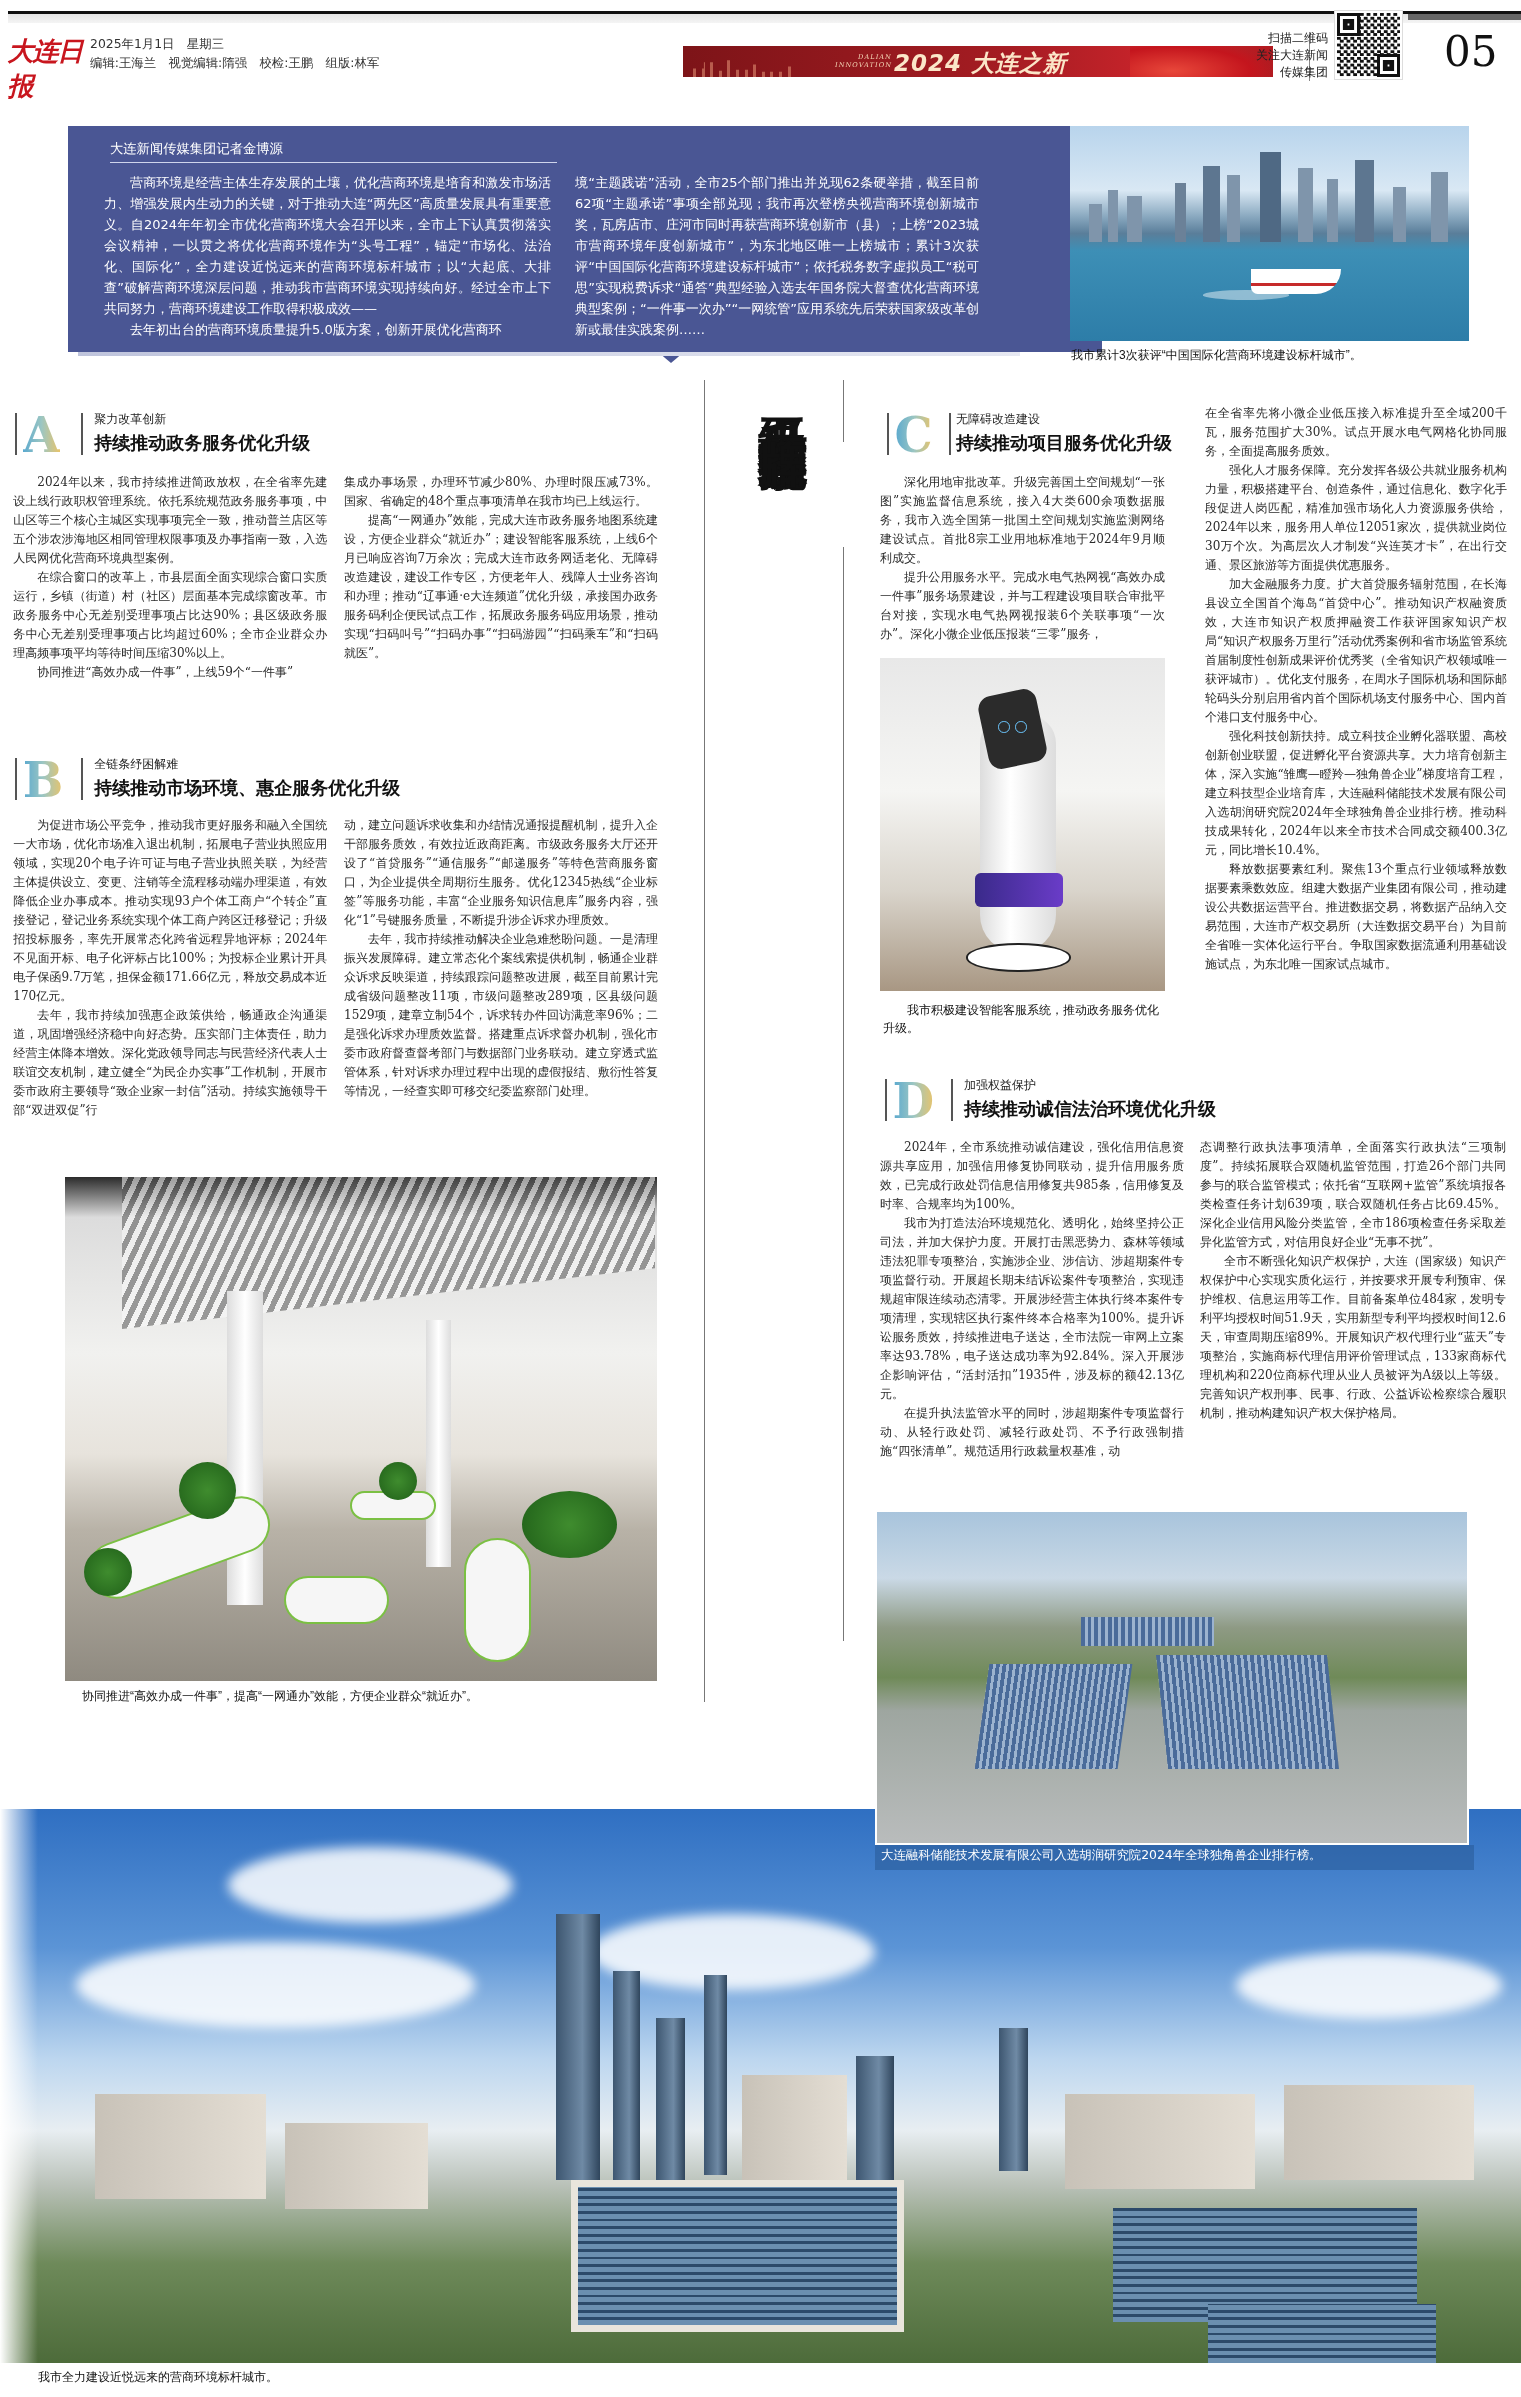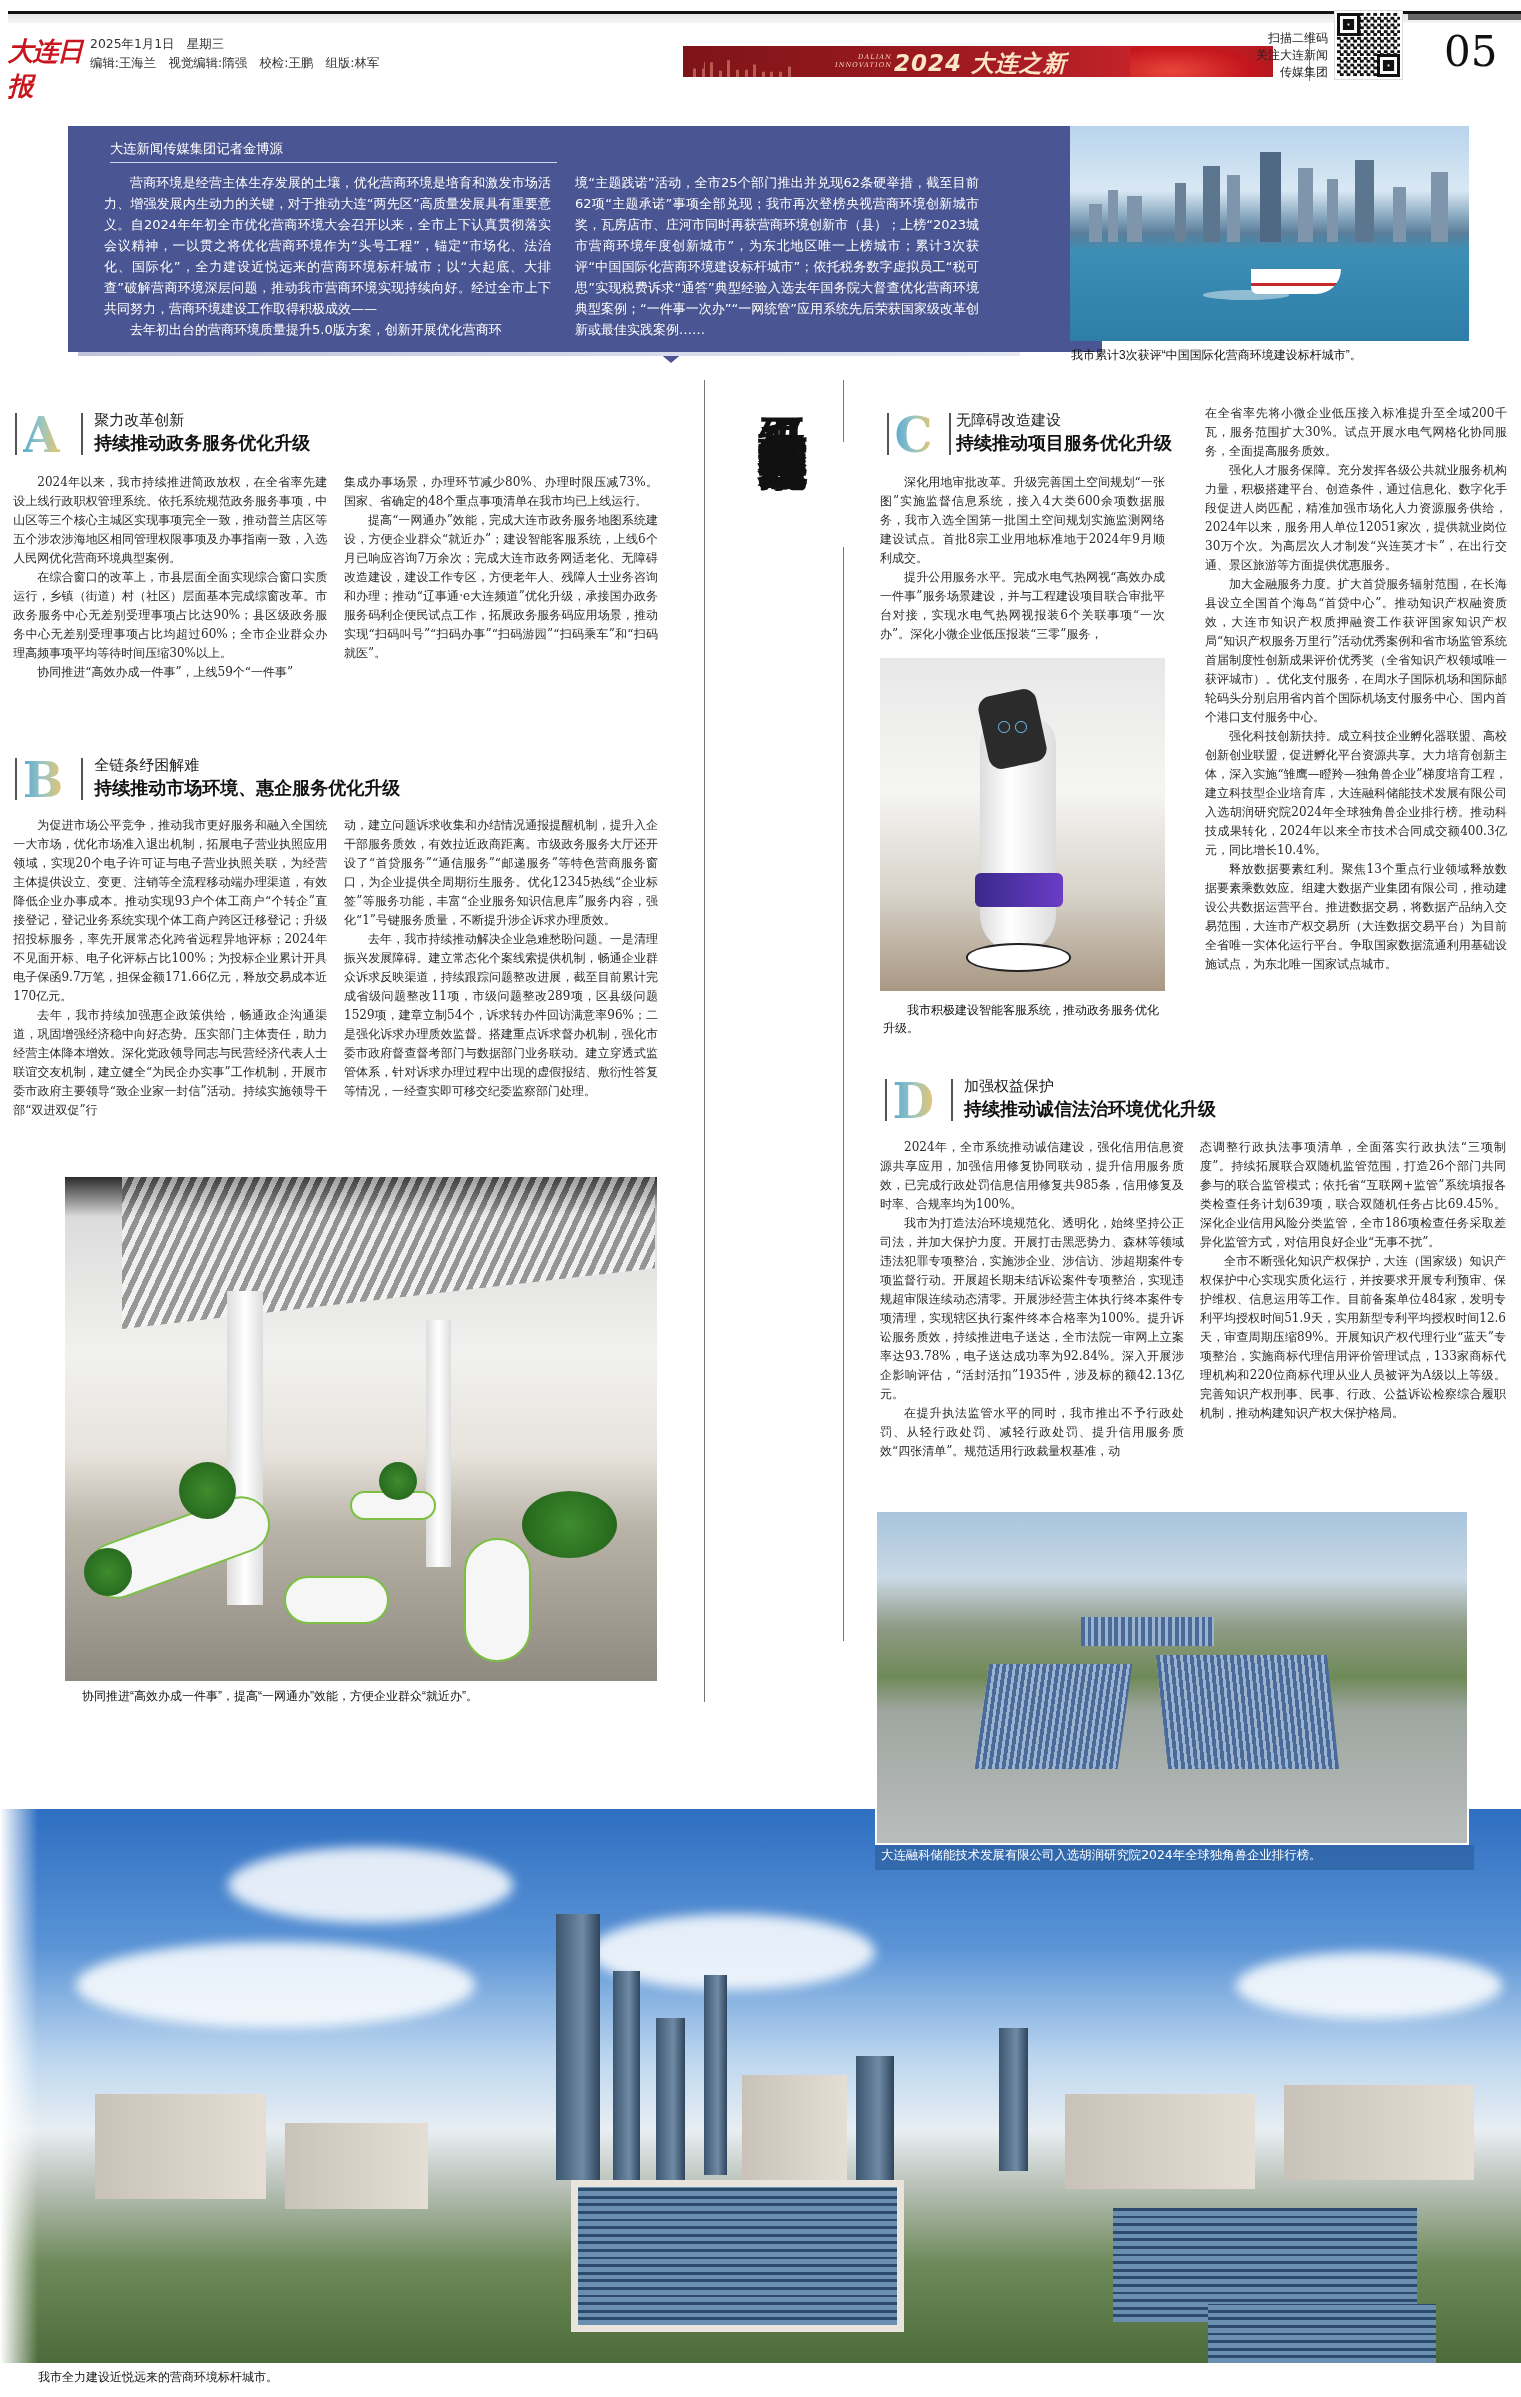--- a/index.html
+++ b/index.html
@@ -45,21 +45,21 @@
     background: linear-gradient(180deg, #b8d4ec 0%, #d9e8f4 30%, #8aa9c0 42%, #5a7e9a 50%, #3d8fb6 58%, #2d7da8 100%); }
   .harbor .bld { position: absolute; bottom: 46%; background: #7f95ab; }
   .harbor .ship { position: absolute; left: 181px; top: 143px; width: 90px; height: 25px; background: linear-gradient(#fff 0 55%, #c62a2a 55% 70%, #fff 70%); border-radius: 0 0 28.5px 7.6px; }
   .harbor .wake { position: absolute; left: 133px; top: 164px; width: 86px; height: 9.5px; background: rgba(255,255,255,.45); border-radius: 50%; }
 
   
   .sec-head { height: 48px; }
   .sec-head .bar { position: absolute; top: 3.8px; width: 1.9px; height: 42px; background: #555; }
   .sec-head .letter { position: absolute; left: 9.5px; top: -1.9px; font-size: 48px; font-weight: bold; font-family: "DejaVu Serif", serif;
       background: linear-gradient(90deg,#5aa9cf 0%,#9cc6c2 50%,#e9c46a 100%); -webkit-background-clip: text; background-clip: text; color: transparent; }
-  .sec-head .kicker { position: absolute; left: 81px; top: 1.9px; font-size: 15px; font-family: Liberation Sans, sans-serif; color: #222; white-space: nowrap; }
+  .sec-head .kicker { position: absolute; left: 81px; top: 1.9px; font-size: 12px; font-family: Liberation Sans, sans-serif; color: #222; white-space: nowrap; }
   .sec-head .headline { position: absolute; left: 81px; top: 22px; font-size: 18px; font-weight: bold; font-family: "DejaVu Sans", sans-serif; color: #111; white-space: nowrap; }
 
   .body-text { font-size: 12px; line-height: 19px; text-align: justify; color: #2a2a2a; }
   .body-text p { text-indent: 2em; }
 
   
   .vrule { background: #777; width: 1px; }
   .vtitle { left: 738px; top: 380px; width: 91px; font-family: "DejaVu Sans", sans-serif; font-weight: bold; color: #111; text-align: center; }
   .vtitle .line1 { font-size: 48px; line-height: 48px; }
   .vtitle .big { font-size: 68px; line-height: 76px; background: linear-gradient(90deg,#2f6db8,#c77aa8); -webkit-background-clip: text; background-clip: text; color: transparent; margin: 3.8px 0 15px 9.5px; }
@@ -252,21 +252,21 @@
 <div class="abs sec-head" style="left:883px;top:1075px;width:418px;">
   <div class="bar" style="left:1.9px"></div>
   <div class="letter">D</div>
   <div class="bar" style="left:68px"></div>
   <div class="kicker">加强权益保护</div>
   <div class="headline">持续推动诚信法治环境优化升级</div>
 </div>
 <div class="abs body-text" style="left:880px;top:1138px;width:304px;">
   <p>2024年，全市系统推动诚信建设，强化信用信息资源共享应用，加强信用修复协同联动，提升信用服务质效，已完成行政处罚信息信用修复共985条，信用修复及时率、合规率均为100%。</p>
   <p>我市为打造法治环境规范化、透明化，始终坚持公正司法，并加大保护力度。开展打击黑恶势力、森林等领域违法犯罪专项整治，实施涉企业、涉信访、涉超期案件专项监督行动。开展超长期未结诉讼案件专项整治，实现违规超审限连续动态清零。开展涉经营主体执行终本案件专项清理，实现辖区执行案件终本合格率为100%。提升诉讼服务质效，持续推进电子送达，全市法院一审网上立案率达93.78%，电子送达成功率为92.84%。深入开展涉企影响评估，“活封活扣”1935件，涉及标的额42.13亿元。</p>
-  <p>在提升执法监管水平的同时，我市推出不予行政处罚、从轻行政处罚、减轻行政处罚、提升信用服务质效“四张清单”。规范适用行政裁量权基准，动</p>
+  <p>在提升执法监管水平的同时，涉超期案件专项监督行动、从轻行政处罚、减轻行政处罚、不予行政强制措施“四张清单”。规范适用行政裁量权基准，动</p>
 </div>
 <div class="abs body-text" style="left:1200px;top:1138px;width:306px;">
   <p style="text-indent:0">态调整行政执法事项清单，全面落实行政执法“三项制度”。持续拓展联合双随机监管范围，打造26个部门共同参与的联合监管模式；依托省“互联网+监管”系统填报各类检查任务计划639项，联合双随机任务占比69.45%。深化企业信用风险分类监管，全市186项检查任务采取差异化监管方式，对信用良好企业“无事不扰”。</p>
   <p>全市不断强化知识产权保护，大连（国家级）知识产权保护中心实现实质化运行，并按要求开展专利预审、保护维权、信息运用等工作。目前备案单位484家，发明专利平均授权时间51.9天，实用新型专利平均授权时间12.6天，审查周期压缩89%。开展知识产权代理行业“蓝天”专项整治，实施商标代理信用评价管理试点，133家商标代理机构和220位商标代理从业人员被评为A级以上等级。完善知识产权刑事、民事、行政、公益诉讼检察综合履职机制，推动构建知识产权大保护格局。</p>
 </div>
 
 <div class="abs photo city">
   <div class="cloud" style="left:228px;top:38px;width:285px;height:76px"></div>
   <div class="cloud" style="left:76px;top:133px;width:399px;height:86px"></div>
   <div class="cloud" style="left:590px;top:105px;width:285px;height:76px"></div>

